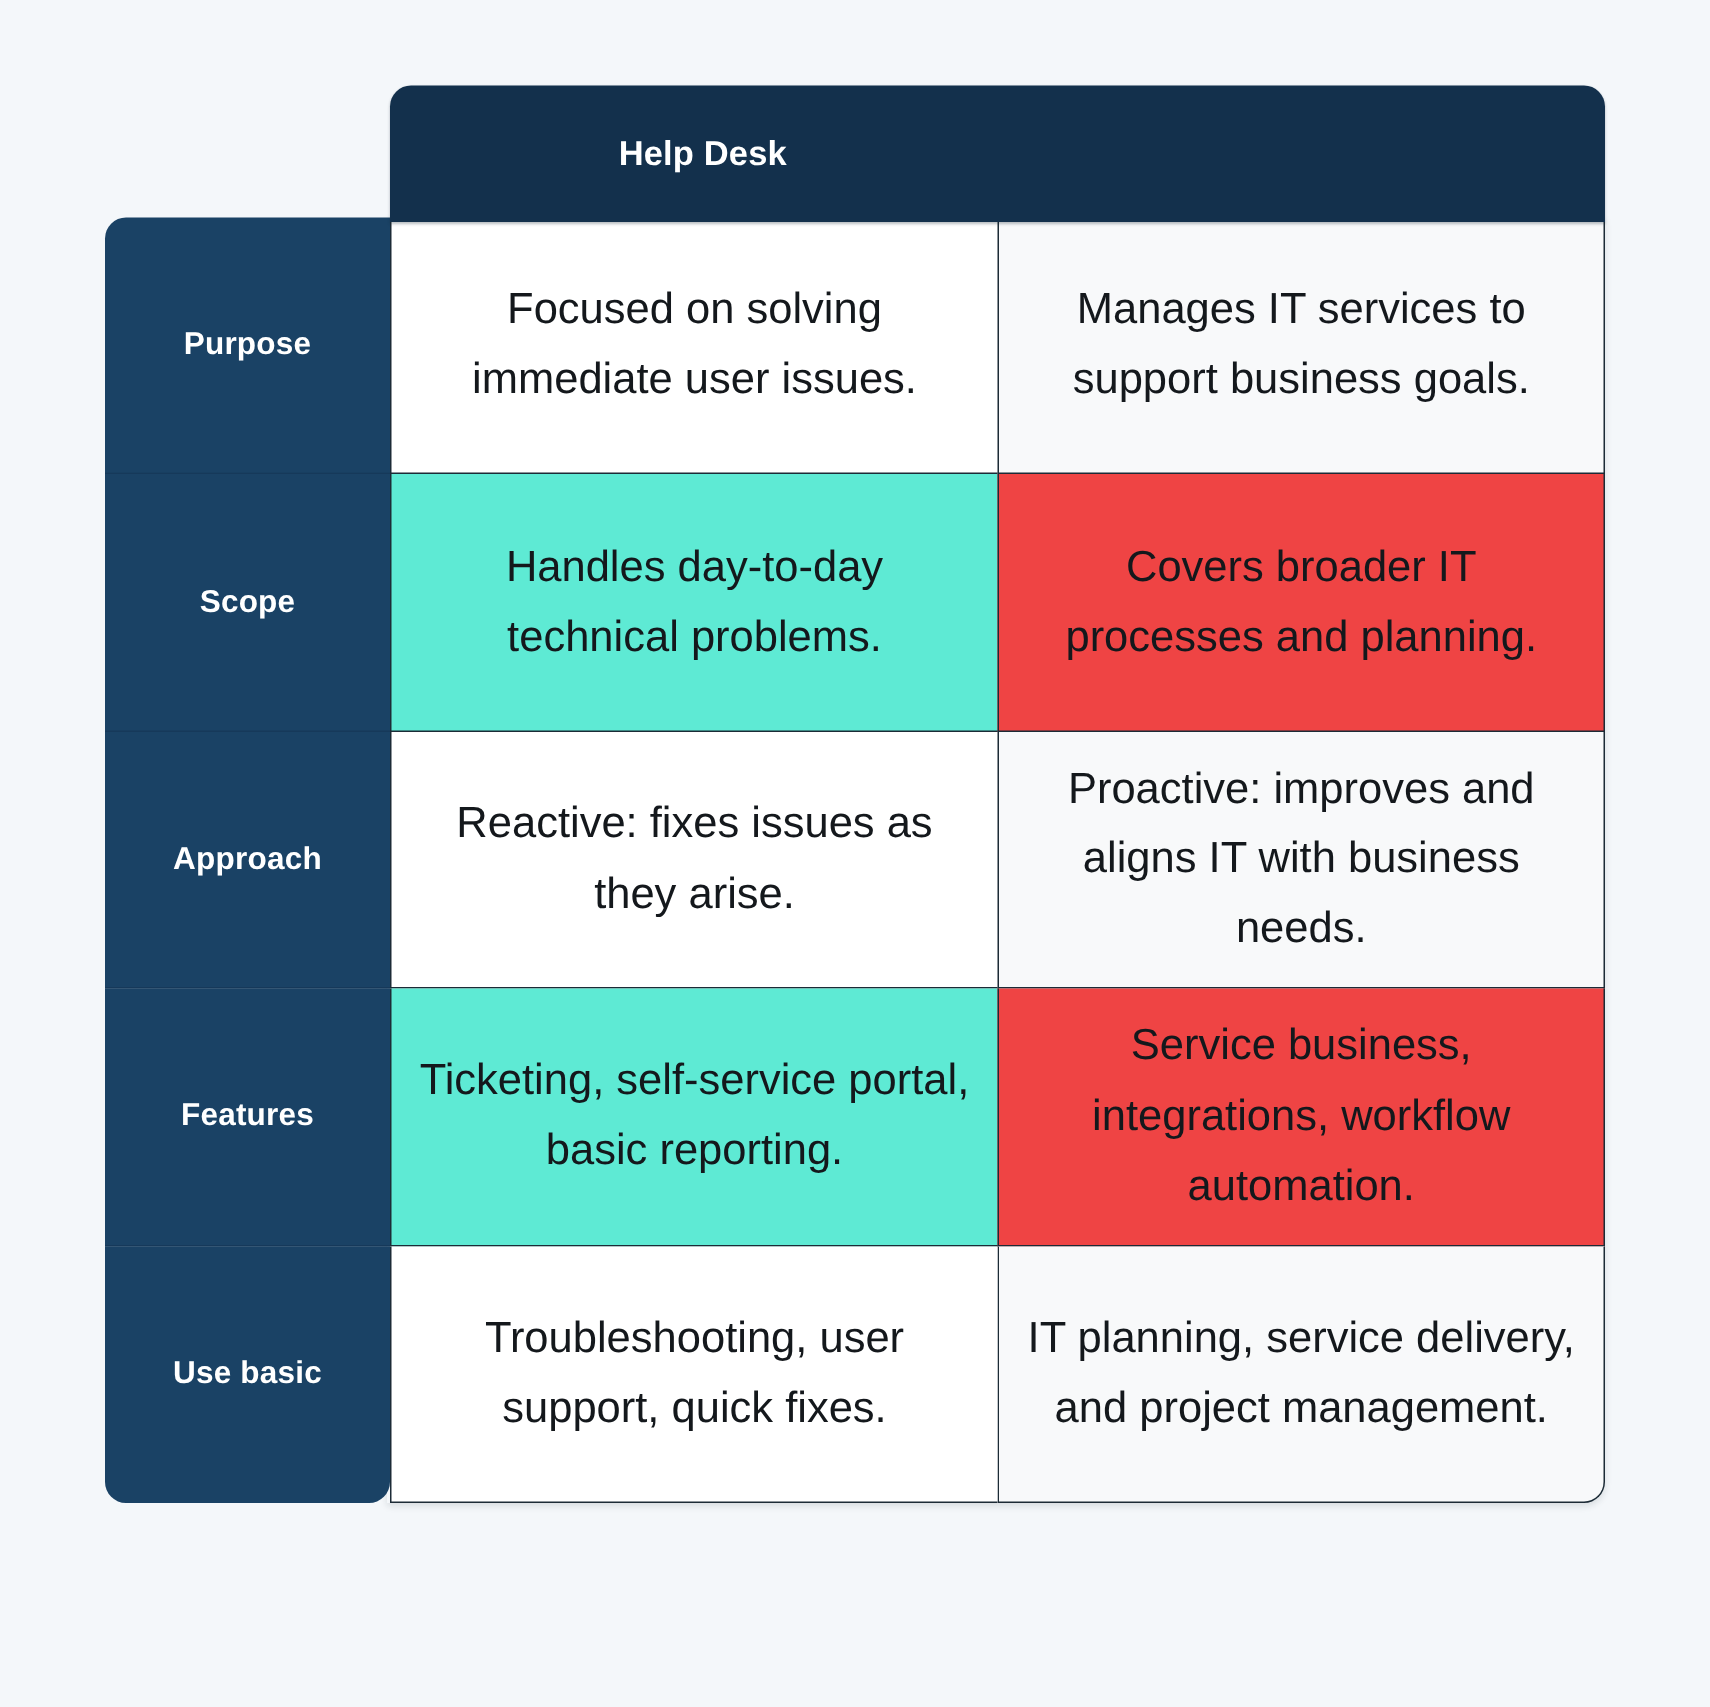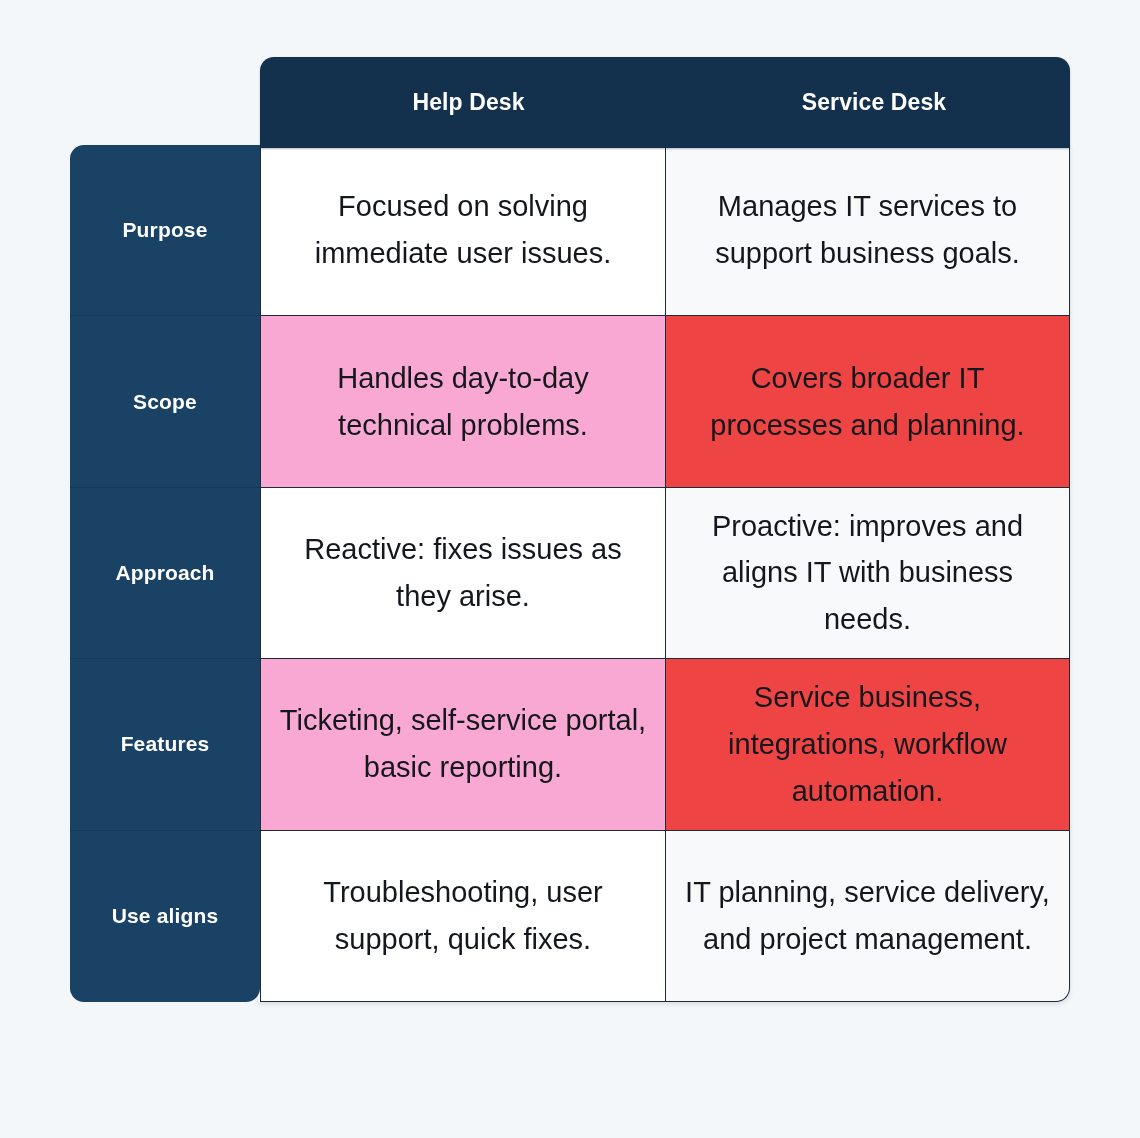--- a/index.html
+++ b/index.html
@@ -107,21 +107,21 @@
     border-left: 1.6px solid #1c2b36;
   }
   .cell-b { border-right: 1.6px solid #1c2b36; }
 
   .trow:last-child .cell-a,
   .trow:last-child .cell-b { border-bottom: 1.6px solid #1c2b36; }
   .trow:last-child .cell-b { border-radius: 0 0 14px 0; }
 
   
   .cell-a.odd  { background: #ffffff; }
-  .cell-a.even { background: #f9a8d4; }
+  .cell-a.even { background: #5eead4; }
   .cell-b.odd  { background: #f8f9fa; }
   .cell-b.even { background: #ef4444; }
 
   
   .body-shadow {
     position: absolute;
     left: 188px;
     top: 88px;
     width: 812px;
     height: 857px;
@@ -142,21 +142,20 @@
 </style>
 </head>
 <body>
 
 <div id="comparison-table">
 
   <div class="body-shadow"></div>
 
   <div class="header-row">
     <div class="header-cell col-a">Help Desk</div>
-    <div class="header-cell col-b sep">Service Desk</div>
   </div>
 
   <div class="body-grid">
 
     <div class="trow">
       <div class="cell cell-label col-label">Purpose</div>
       <div class="cell cell-a odd col-a">Focused on solving immediate user issues.</div>
       <div class="cell cell-b odd col-b">Manages IT services to support business goals.</div>
     </div>
 
@@ -172,21 +171,21 @@
       <div class="cell cell-b odd col-b">Proactive: improves and aligns IT with business needs.</div>
     </div>
 
     <div class="trow">
       <div class="cell cell-label col-label">Features</div>
       <div class="cell cell-a even col-a">Ticketing, self-service portal, basic reporting.</div>
       <div class="cell cell-b even col-b">Service business, integrations, workflow automation.</div>
     </div>
 
     <div class="trow">
-      <div class="cell cell-label col-label">Use aligns</div>
+      <div class="cell cell-label col-label">Use basic</div>
       <div class="cell cell-a odd col-a">Troubleshooting, user support, quick fixes.</div>
       <div class="cell cell-b odd col-b">IT planning, service delivery, and project management.</div>
     </div>
 
   </div>
 </div>
 
 <div class="footer">
   
   

